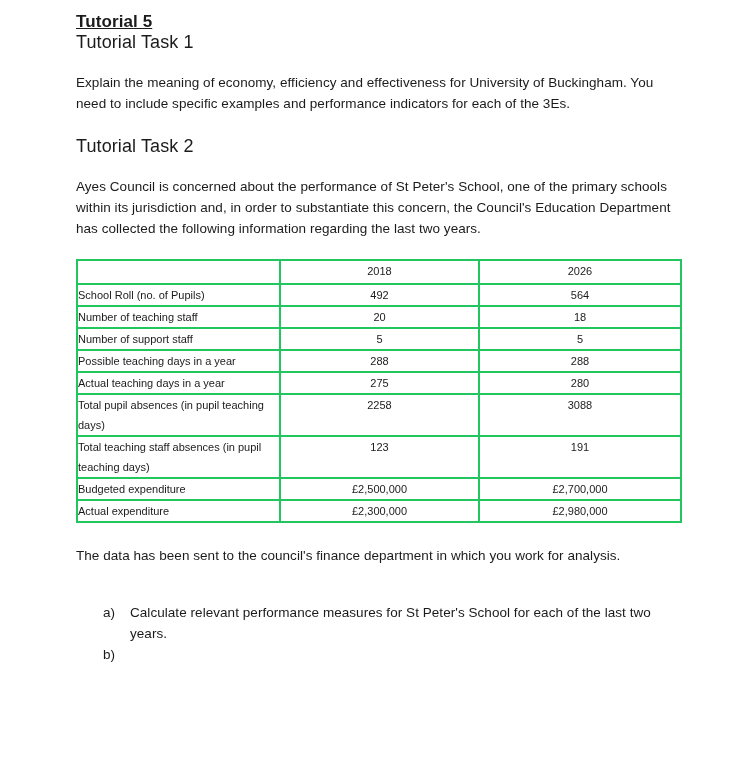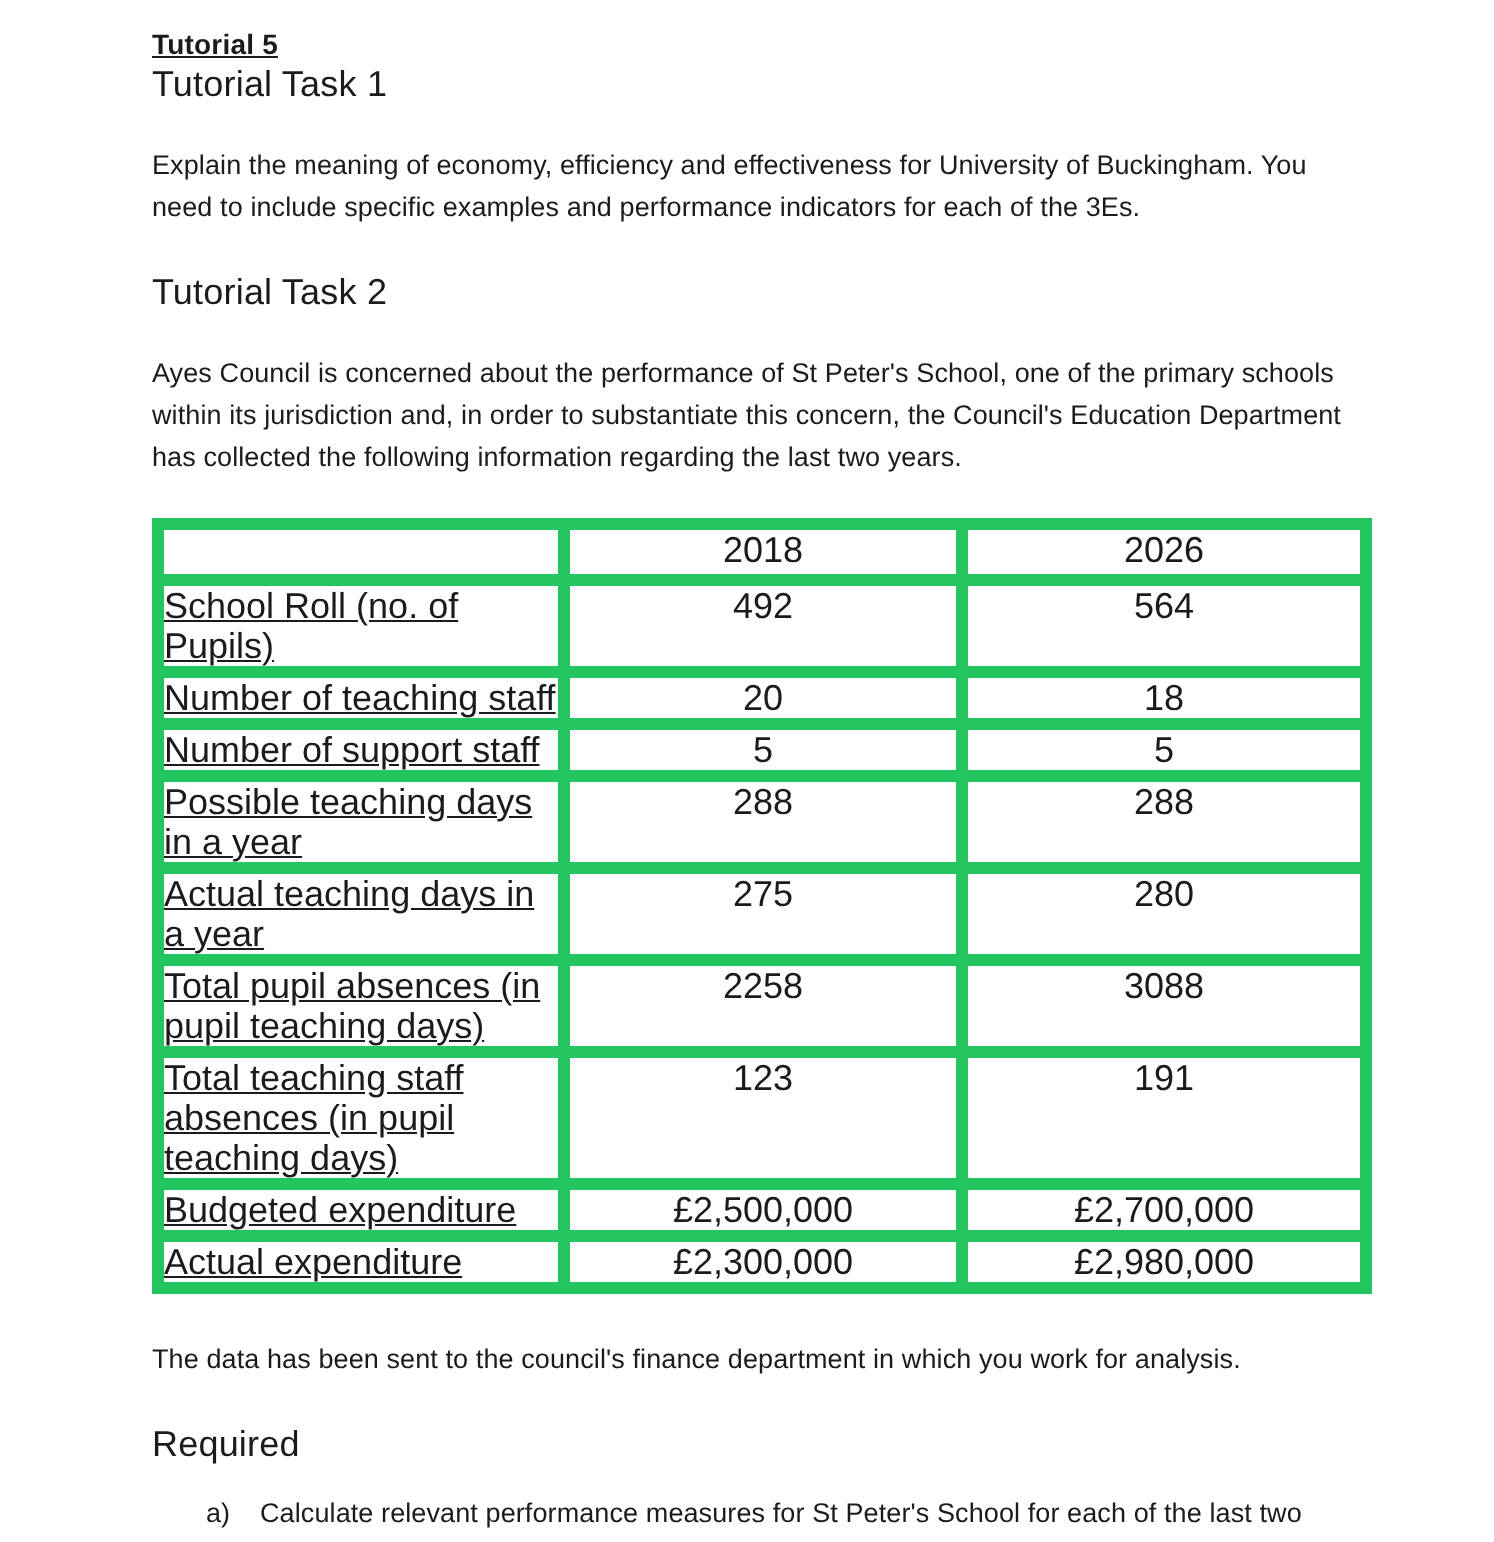--- a/index.html
+++ b/index.html
@@ -18,21 +18,21 @@
   }
 
   .page {
     position: absolute;
     left: 76px;
     top: 12px;
     width: 604px;
   }
 
   .doc-title {
-    font-size: 14px;
+    font-size: 17px;
     font-weight: bold;
     line-height: 20px;
     text-decoration: underline;
     letter-spacing: 0.1px;
   }
   .task-heading {
     font-size: 18px;
     font-weight: normal;
     line-height: 20px;
     letter-spacing: 0.1px;
@@ -50,36 +50,35 @@
 
   
   table.data-table {
     border-collapse: collapse;
     width: 604px;
     margin: 0;
     table-layout: fixed;
   }
   table.data-table td,
   table.data-table th {
-    border: 6px solid #22c55e;
+    border: 2px solid #22c55e;
     padding: 0;
     vertical-align: top;
-    font-size: 18px;
+    font-size: 11px;
     line-height: 20px;
     font-weight: normal;
     margin-top: 20px;
   }
   col.c-label { width: 203px; }
   col.c-2018  { width: 199px; }
   col.c-2019  { width: 202px; }
 
   .cell-label {
     padding: 1px 4px 1px 5px;
     text-align: left;
-    text-decoration: underline;
   }
   .cell-val {
     padding: 1px 4px 1px 4px;
     text-align: center;
   }
   thead .cell-head {
     padding: 2px 4px;
     text-align: center;
     font-weight: bold;
   }
@@ -192,21 +191,20 @@
       </tr>
     </tbody>
   </table>
 
   <div class="gap-lg"></div>
 
   <div class="para">The data has been sent to the council's finance department in which you work for analysis.</div>
 
   <div class="gap-lg"></div>
 
-  <div class="task-heading">Required</div>
 
   <div class="gap-sm"></div>
 
   <ol class="required-list">
     <li>
       <span class="marker">a)</span>
       <span>Calculate relevant performance measures for St Peter's School for each of the last two years.</span>
     </li>
     <li>
       <span class="marker">b)</span>

